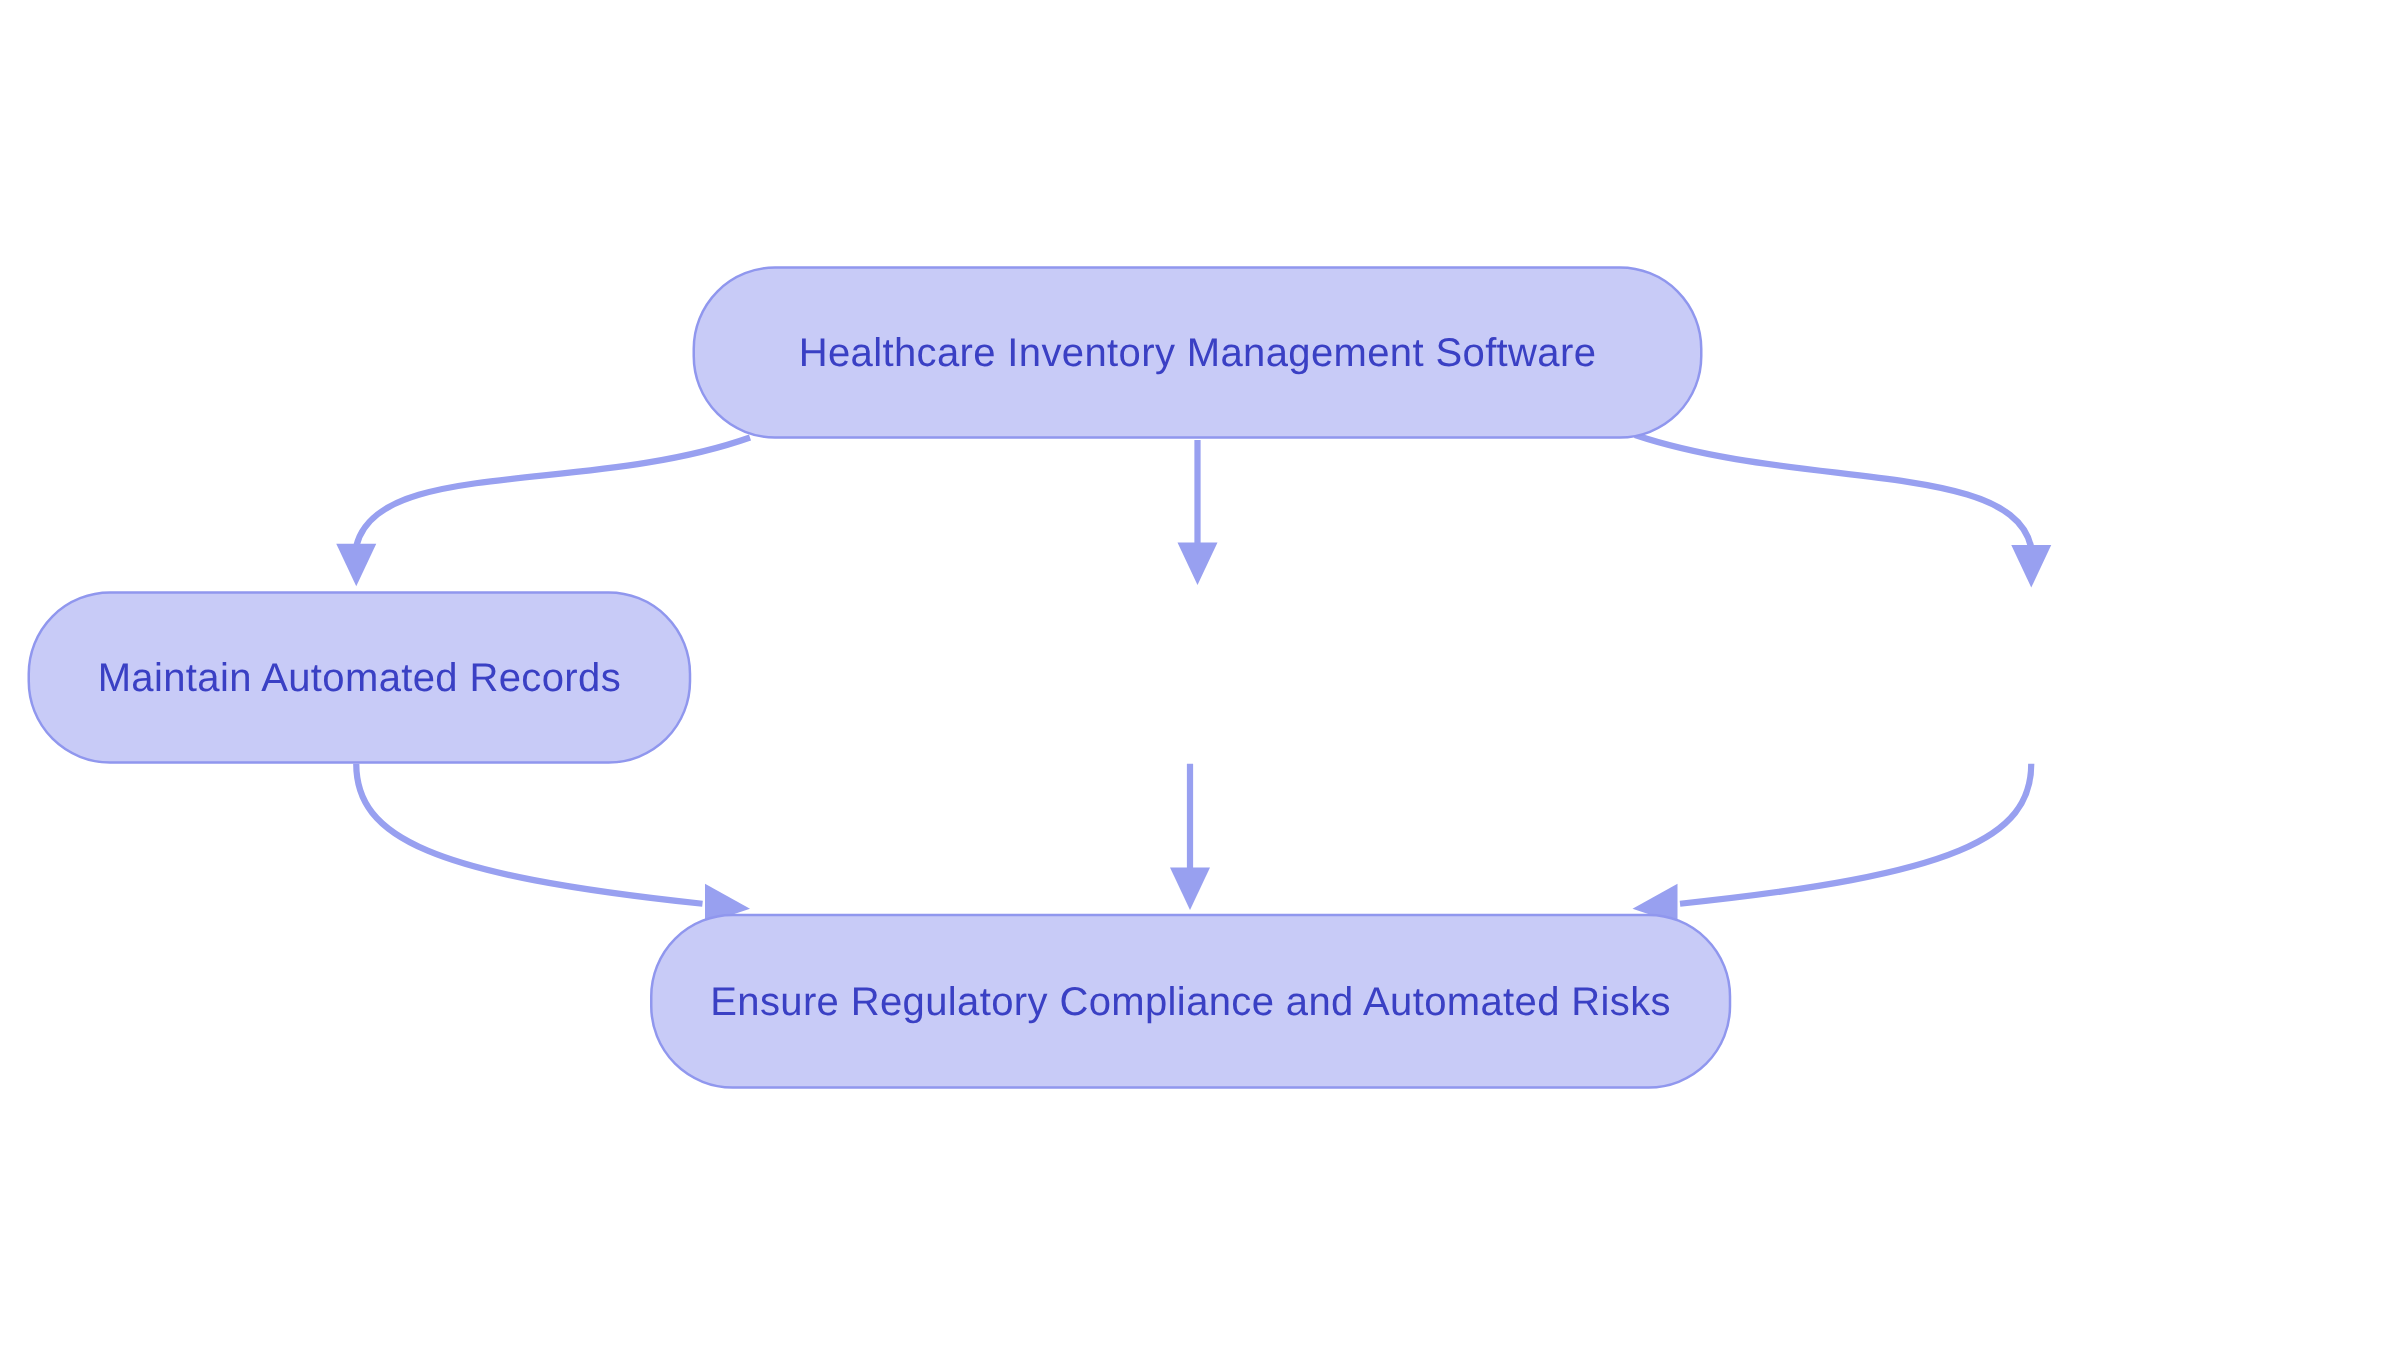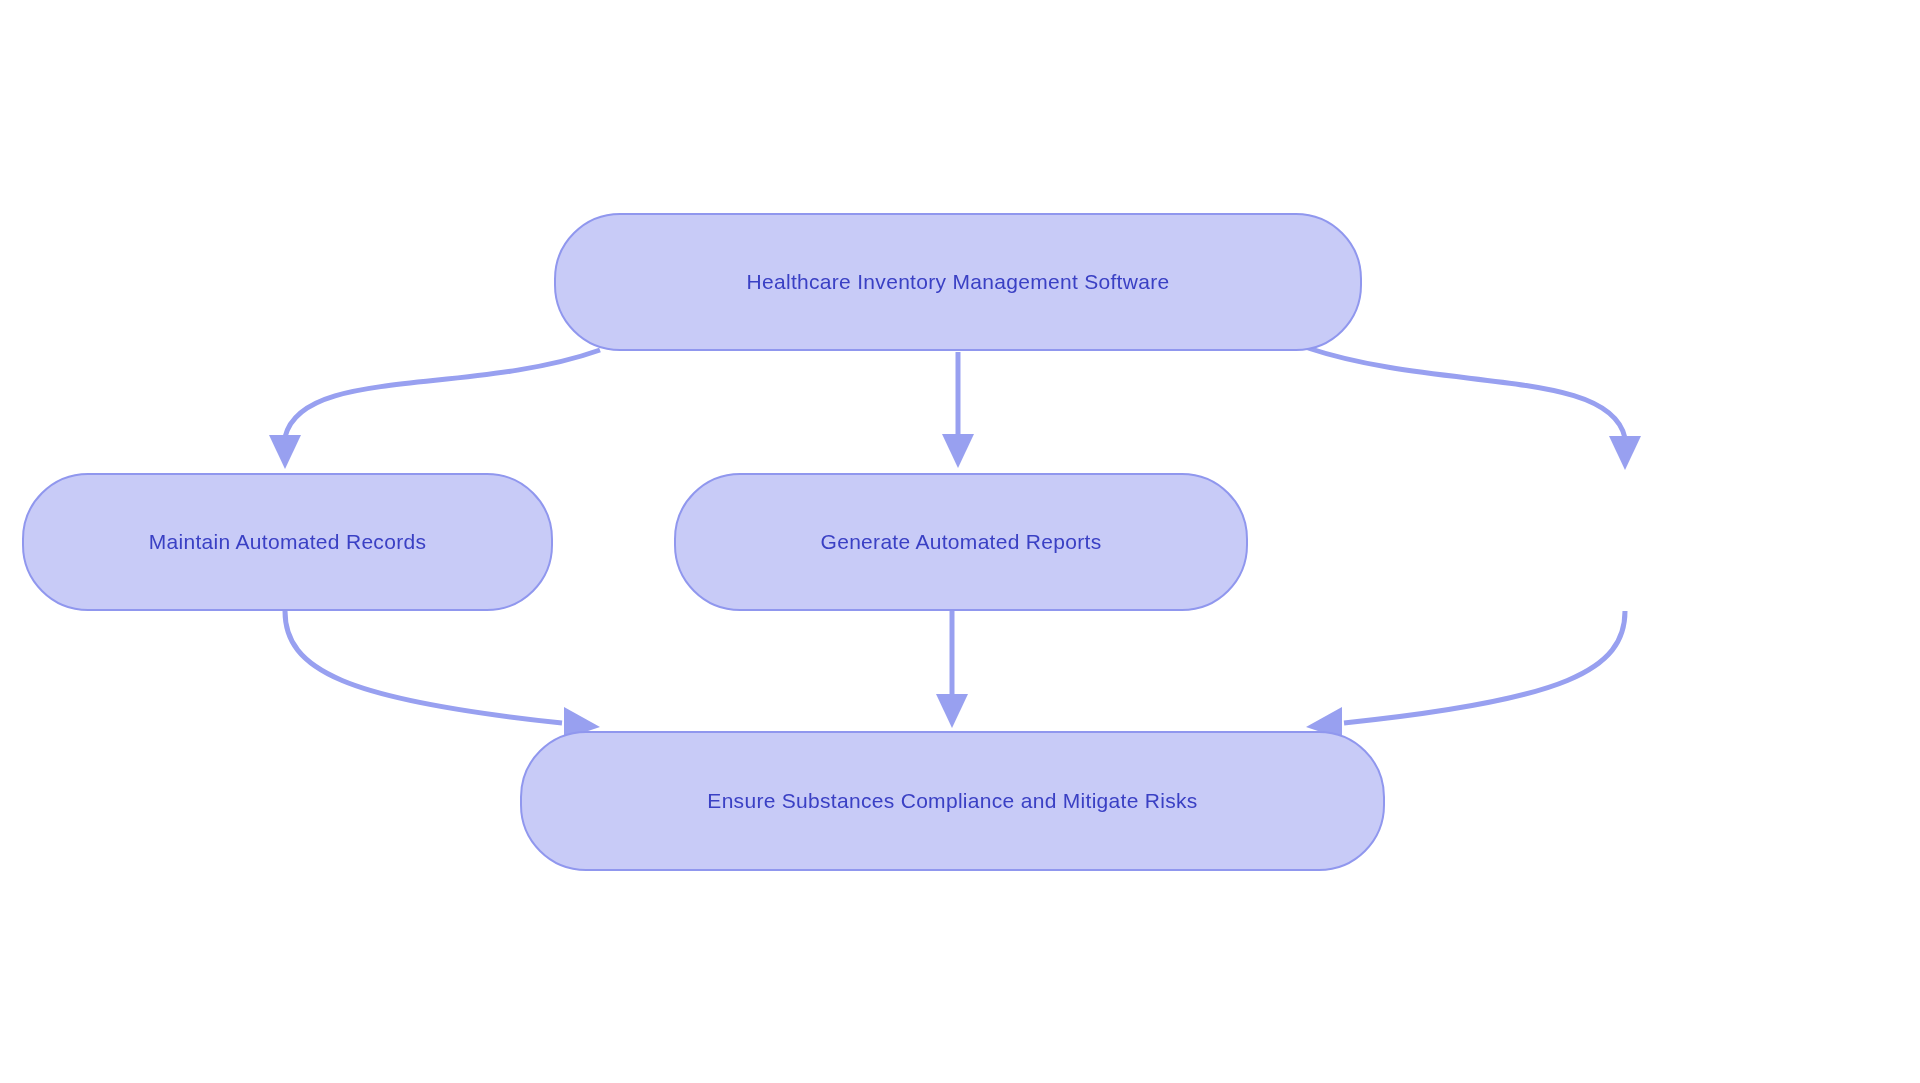--- a/index.html
+++ b/index.html
@@ -22,21 +22,21 @@
   .edges polygon{fill:var(--arrow);stroke:none;}
   .node{
     position:absolute;
     box-sizing:border-box;
     background:var(--node-fill);
     border:2px solid var(--node-border);
     border-radius:66px;
     display:flex;align-items:center;justify-content:center;
     text-align:center;
     color:var(--text);
-    font-size:21px;
+    font-size:32px;
     letter-spacing:0.3px;
     white-space:nowrap;
   }
   .node-root      {left:554px; top:213px; width:808px; height:138px;}
   .node-records   {left:22px;  top:473px; width:531px; height:138px;}
   .node-reports   {left:674px; top:473px; width:574px; height:138px;}
   .node-substances{left:1353px;top:473px; width:545px; height:138px;}
   .node-compliance{left:520px; top:731px; width:865px; height:140px;}
 </style>
 </head>
@@ -78,22 +78,19 @@
   </svg>
 
   <div class="node node-root">
     <span>Healthcare Inventory Management Software</span>
   </div>
 
   <div class="node node-records">
     <span>Maintain Automated Records</span>
   </div>
 
-  <div class="node node-reports">
-    <span>Generate Automated Reports</span>
-  </div>
 
 
   <div class="node node-compliance">
-    <span>Ensure Substances Compliance and Mitigate Risks</span>
+    <span>Ensure Regulatory Compliance and Automated Risks</span>
   </div>
 
 </div>
 
 </body></html>

